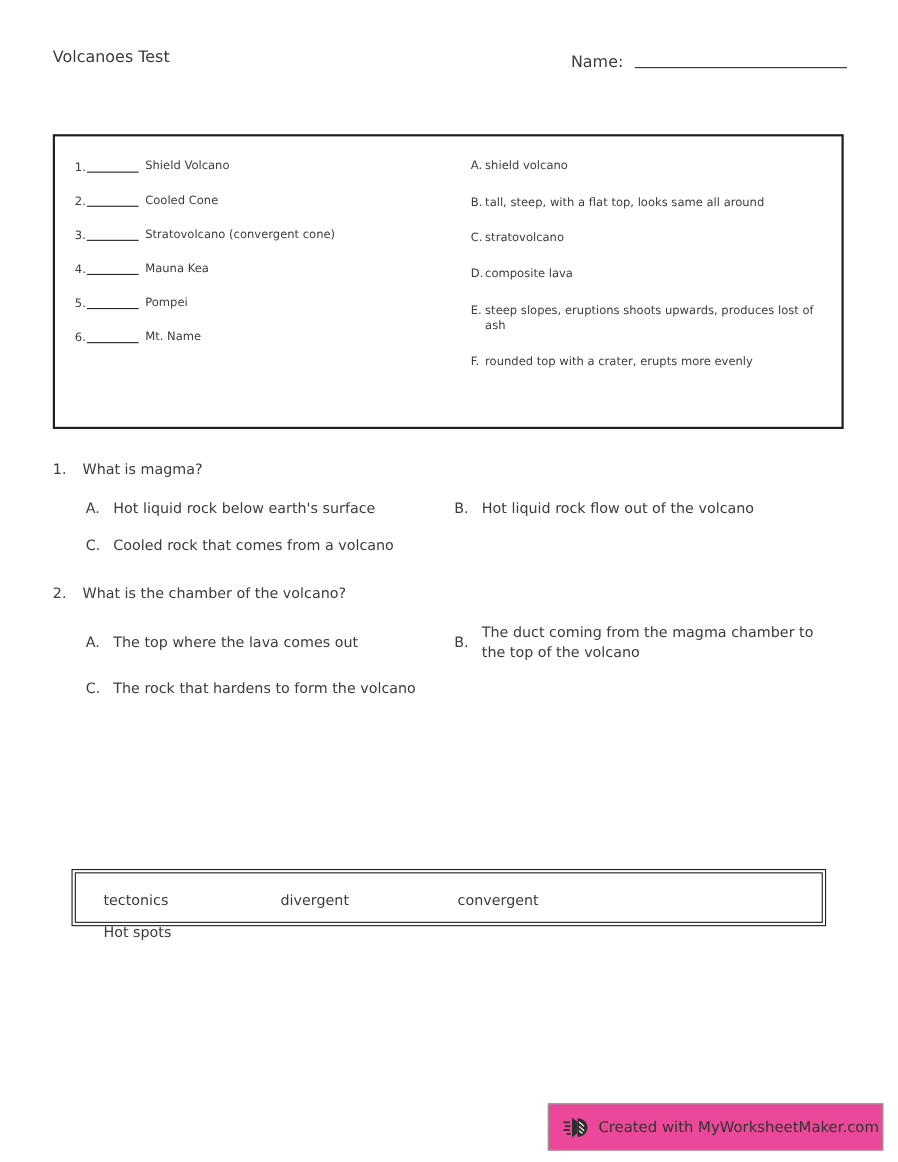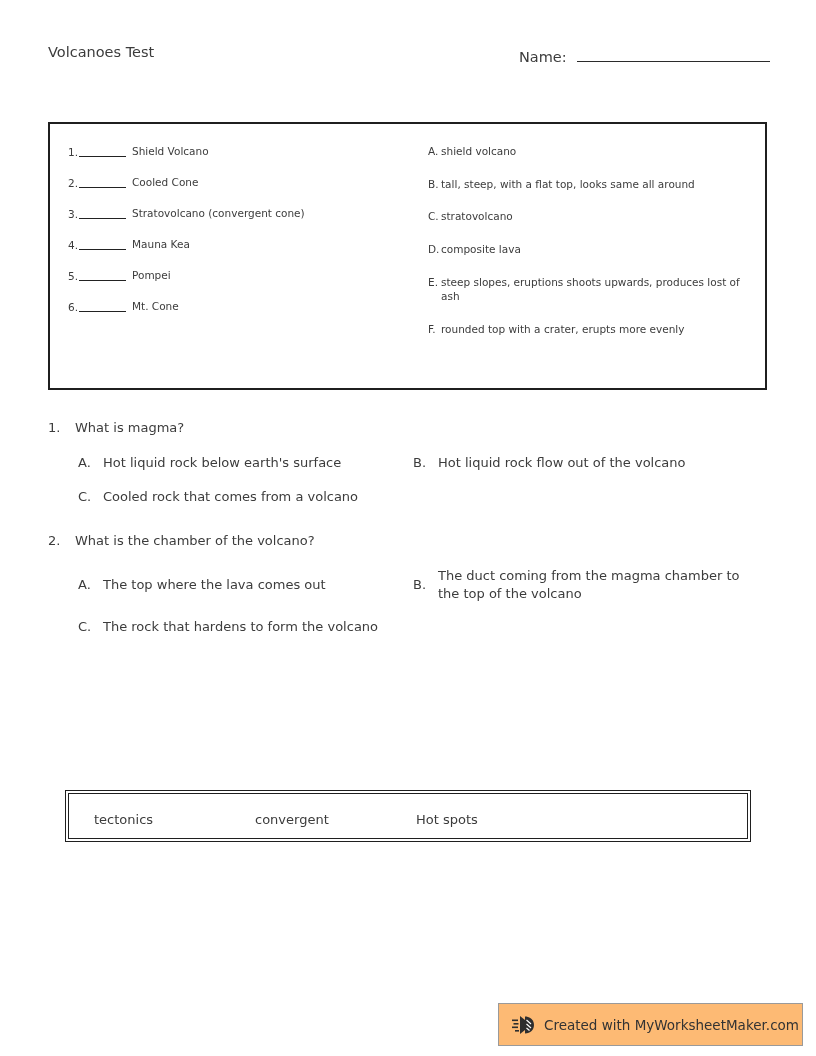--- a/index.html
+++ b/index.html
@@ -220,21 +220,21 @@
   }
 
   
   .footer-badge {
     position: absolute;
     left: 498px;
     top: 1003px;
     width: 305px;
     height: 43px;
     border: 1.2px solid #9a9a9a;
-    background: #fdba74;
+    background: #ec4899;
     box-sizing: border-box;
     display: flex;
     align-items: center;
     padding-left: 13px;
   }
   .badge-icon {
     flex: 0 0 auto;
     width: 26px;
     height: 24px;
     margin-right: 6px;
@@ -287,21 +287,21 @@
 
       <div class="match-item">
         <span class="match-num">5.</span>
         <span class="match-blank"></span>
         <span class="match-term">Pompei</span>
       </div>
 
       <div class="match-item">
         <span class="match-num">6.</span>
         <span class="match-blank"></span>
-        <span class="match-term">Mt. Cone</span>
+        <span class="match-term">Mt. Name</span>
       </div>
 
     </div>
 
     <div class="match-right">
 
       <div class="opt-item">
         <span class="opt-letter">A.</span>
         <span class="opt-text">shield volcano</span>
       </div>
@@ -386,20 +386,21 @@
       </div>
     </div>
   </div>
 
 </div>
 
 <div class="wordbank">
   <div class="wordbank-inner">
     <div class="wordbank-words">
       <span class="wb-word">tectonics</span>
+      <span class="wb-word">divergent</span>
       <span class="wb-word">convergent</span>
       <span class="wb-word">Hot spots</span>
     </div>
   </div>
 </div>
 
 <div class="footer-badge">
   <svg class="badge-icon" viewBox="0 0 26 24">
     <g fill="#2e2e2e">
       <rect x="0" y="6.5" width="6" height="1.6"></rect>

